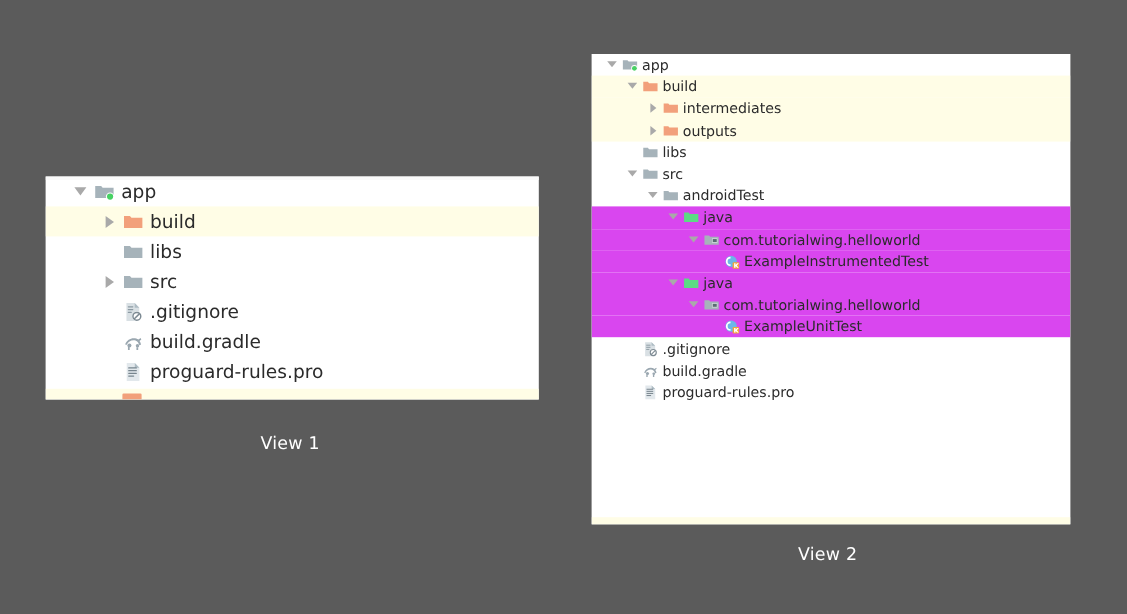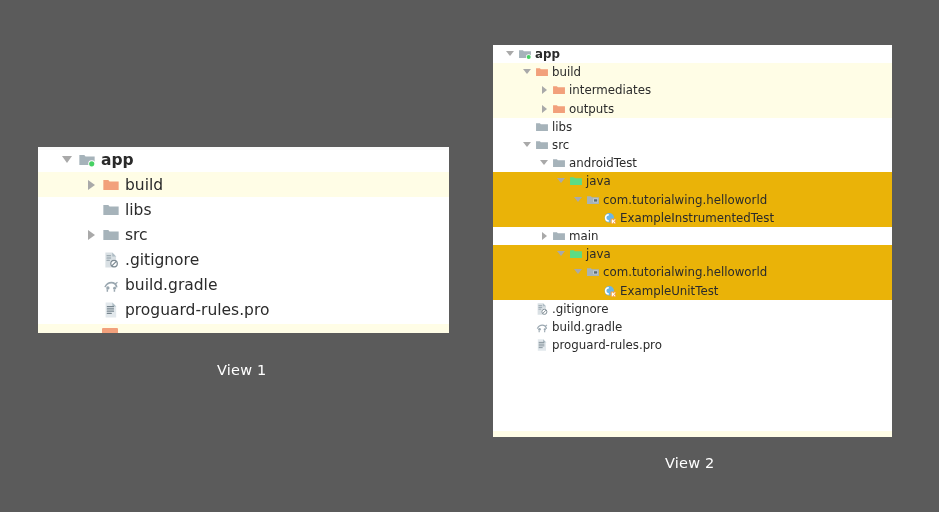--- a/index.html
+++ b/index.html
@@ -42,27 +42,27 @@
   .row {
     display: flex;
     align-items: center;
     position: relative;
     white-space: nowrap;
   }
   .v1 .row { height: 25px; font-size: 15.5px; }
   .v2 .row { height: 18.2px; font-size: 11.8px; }
 
   .row.hl-yellow { background: #fffde6; }
-  .row.hl-green  { background: #eab308; }
+  .row.hl-green  { background: #d946ef; }
 
   .row .label {
     color: #2b2b2b;
     font-family: "DejaVu Sans", "Liberation Sans", sans-serif;
   }
-  .row.bold .label { font-weight: bold; margin-top: 48px; }
+  .row.bold .label { font-weight: normal; margin-top: 48px; }
 
   
   .indent { flex: 0 0 auto; }
 
   
   .arrow {
     flex: 0 0 auto;
     display: inline-block;
     position: relative;
   }
@@ -350,32 +350,20 @@
           <span class="icon">
             <svg viewBox="0 0 16 16" xmlns="http://www.w3.org/2000/svg">
               <circle cx="7.2" cy="7.8" r="5.4" fill="#6bb6e8"></circle>
               <path d="M6.6 4.2a3.6 3.6 0 1 0 0 7.2" fill="none" stroke="#ffffff" stroke-width="1.7"></path>
               <rect x="8.6" y="8.6" width="6.2" height="6.2" rx="1" fill="#f2a33c"></rect>
               <path d="M10 9.6h1.4v1.6l1.5-1.6h1.6l-1.9 2 1.9 2.3h-1.7l-1.4-1.8v1.8H10z" fill="#ffffff"></path>
             </svg>
           </span>
           <span class="labelwrap"><span class="label">ExampleInstrumentedTest</span></span>
         </div>
-        <div class="row">
-          <span class="indent" style="width: 44px;"></span>
-          <span class="arrow right">
-            <i></i>
-          </span>
-          <span class="icon">
-            <svg viewBox="0 0 16 16" xmlns="http://www.w3.org/2000/svg">
-              <path d="M1.2 3.6h4.4l1.1 1.3h8.1v7.6H1.2z" fill="#a6b3ba"></path>
-            </svg>
-          </span>
-          <span class="labelwrap"><span class="label">main</span></span>
-        </div>
         <div class="row hl-green">
           <span class="indent" style="width: 61px;"></span>
           <span class="arrow down">
             <i></i>
           </span>
           <span class="icon">
             <svg viewBox="0 0 16 16" xmlns="http://www.w3.org/2000/svg">
               <path d="M1.2 3.6h4.4l1.1 1.3h8.1v7.6H1.2z" fill="#5cdc84"></path>
             </svg>
           </span>

